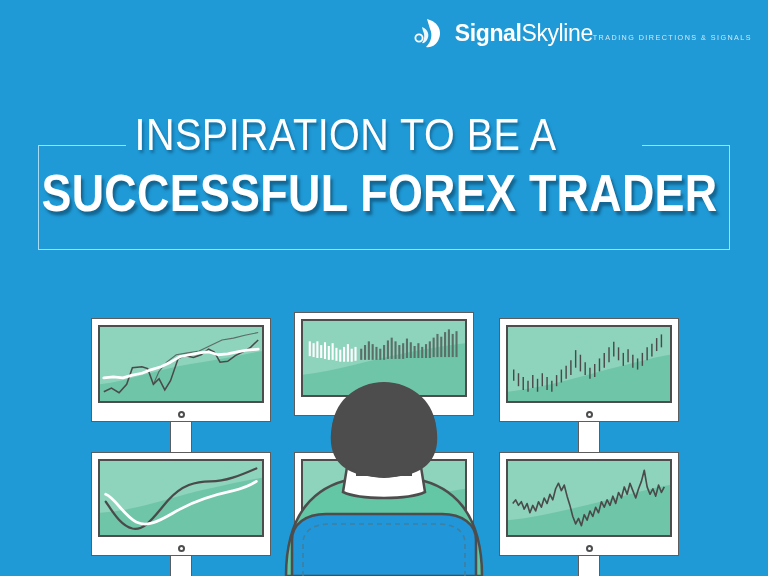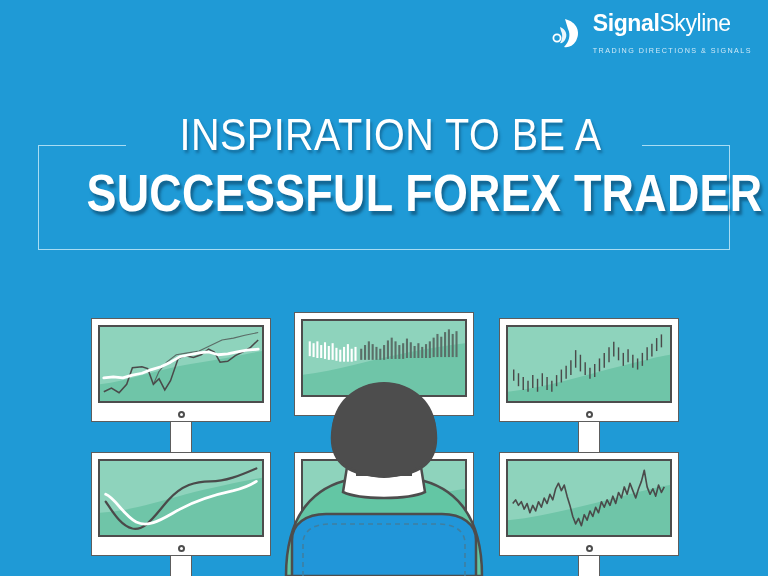--- a/index.html
+++ b/index.html
@@ -29,21 +29,20 @@
     height: 44px;
   }
   #logo-mark {
     width: 34px;
     height: 34px;
     position: relative;
     flex: 0 0 34px;
   }
   #logo-text {
     display: flex;
-    flex-direction: column;
     justify-content: center;
     line-height: 1;
   }
   .logo-word {
     font-size: 23px;
     font-weight: bold;
     color: #ffffff;
     letter-spacing: -0.4px;
     white-space: nowrap;
   }
@@ -67,21 +66,20 @@
     box-sizing: border-box;
     border: 1px solid #a8dcf3;
   }
   #title-block {
     position: absolute;
     left: 0;
     top: 112px;
     width: 691px;
     text-align: center;
     line-height: 1;
-    margin-left: 45px;
   }
   #title-line1 {
     font-size: 45px;
     font-weight: normal;
     color: #ffffff;
     letter-spacing: 0.5px;
     transform: scaleX(0.88);
     text-shadow: 2px 3px 3px rgba(9,58,90,0.45);
     white-space: nowrap;
   }

